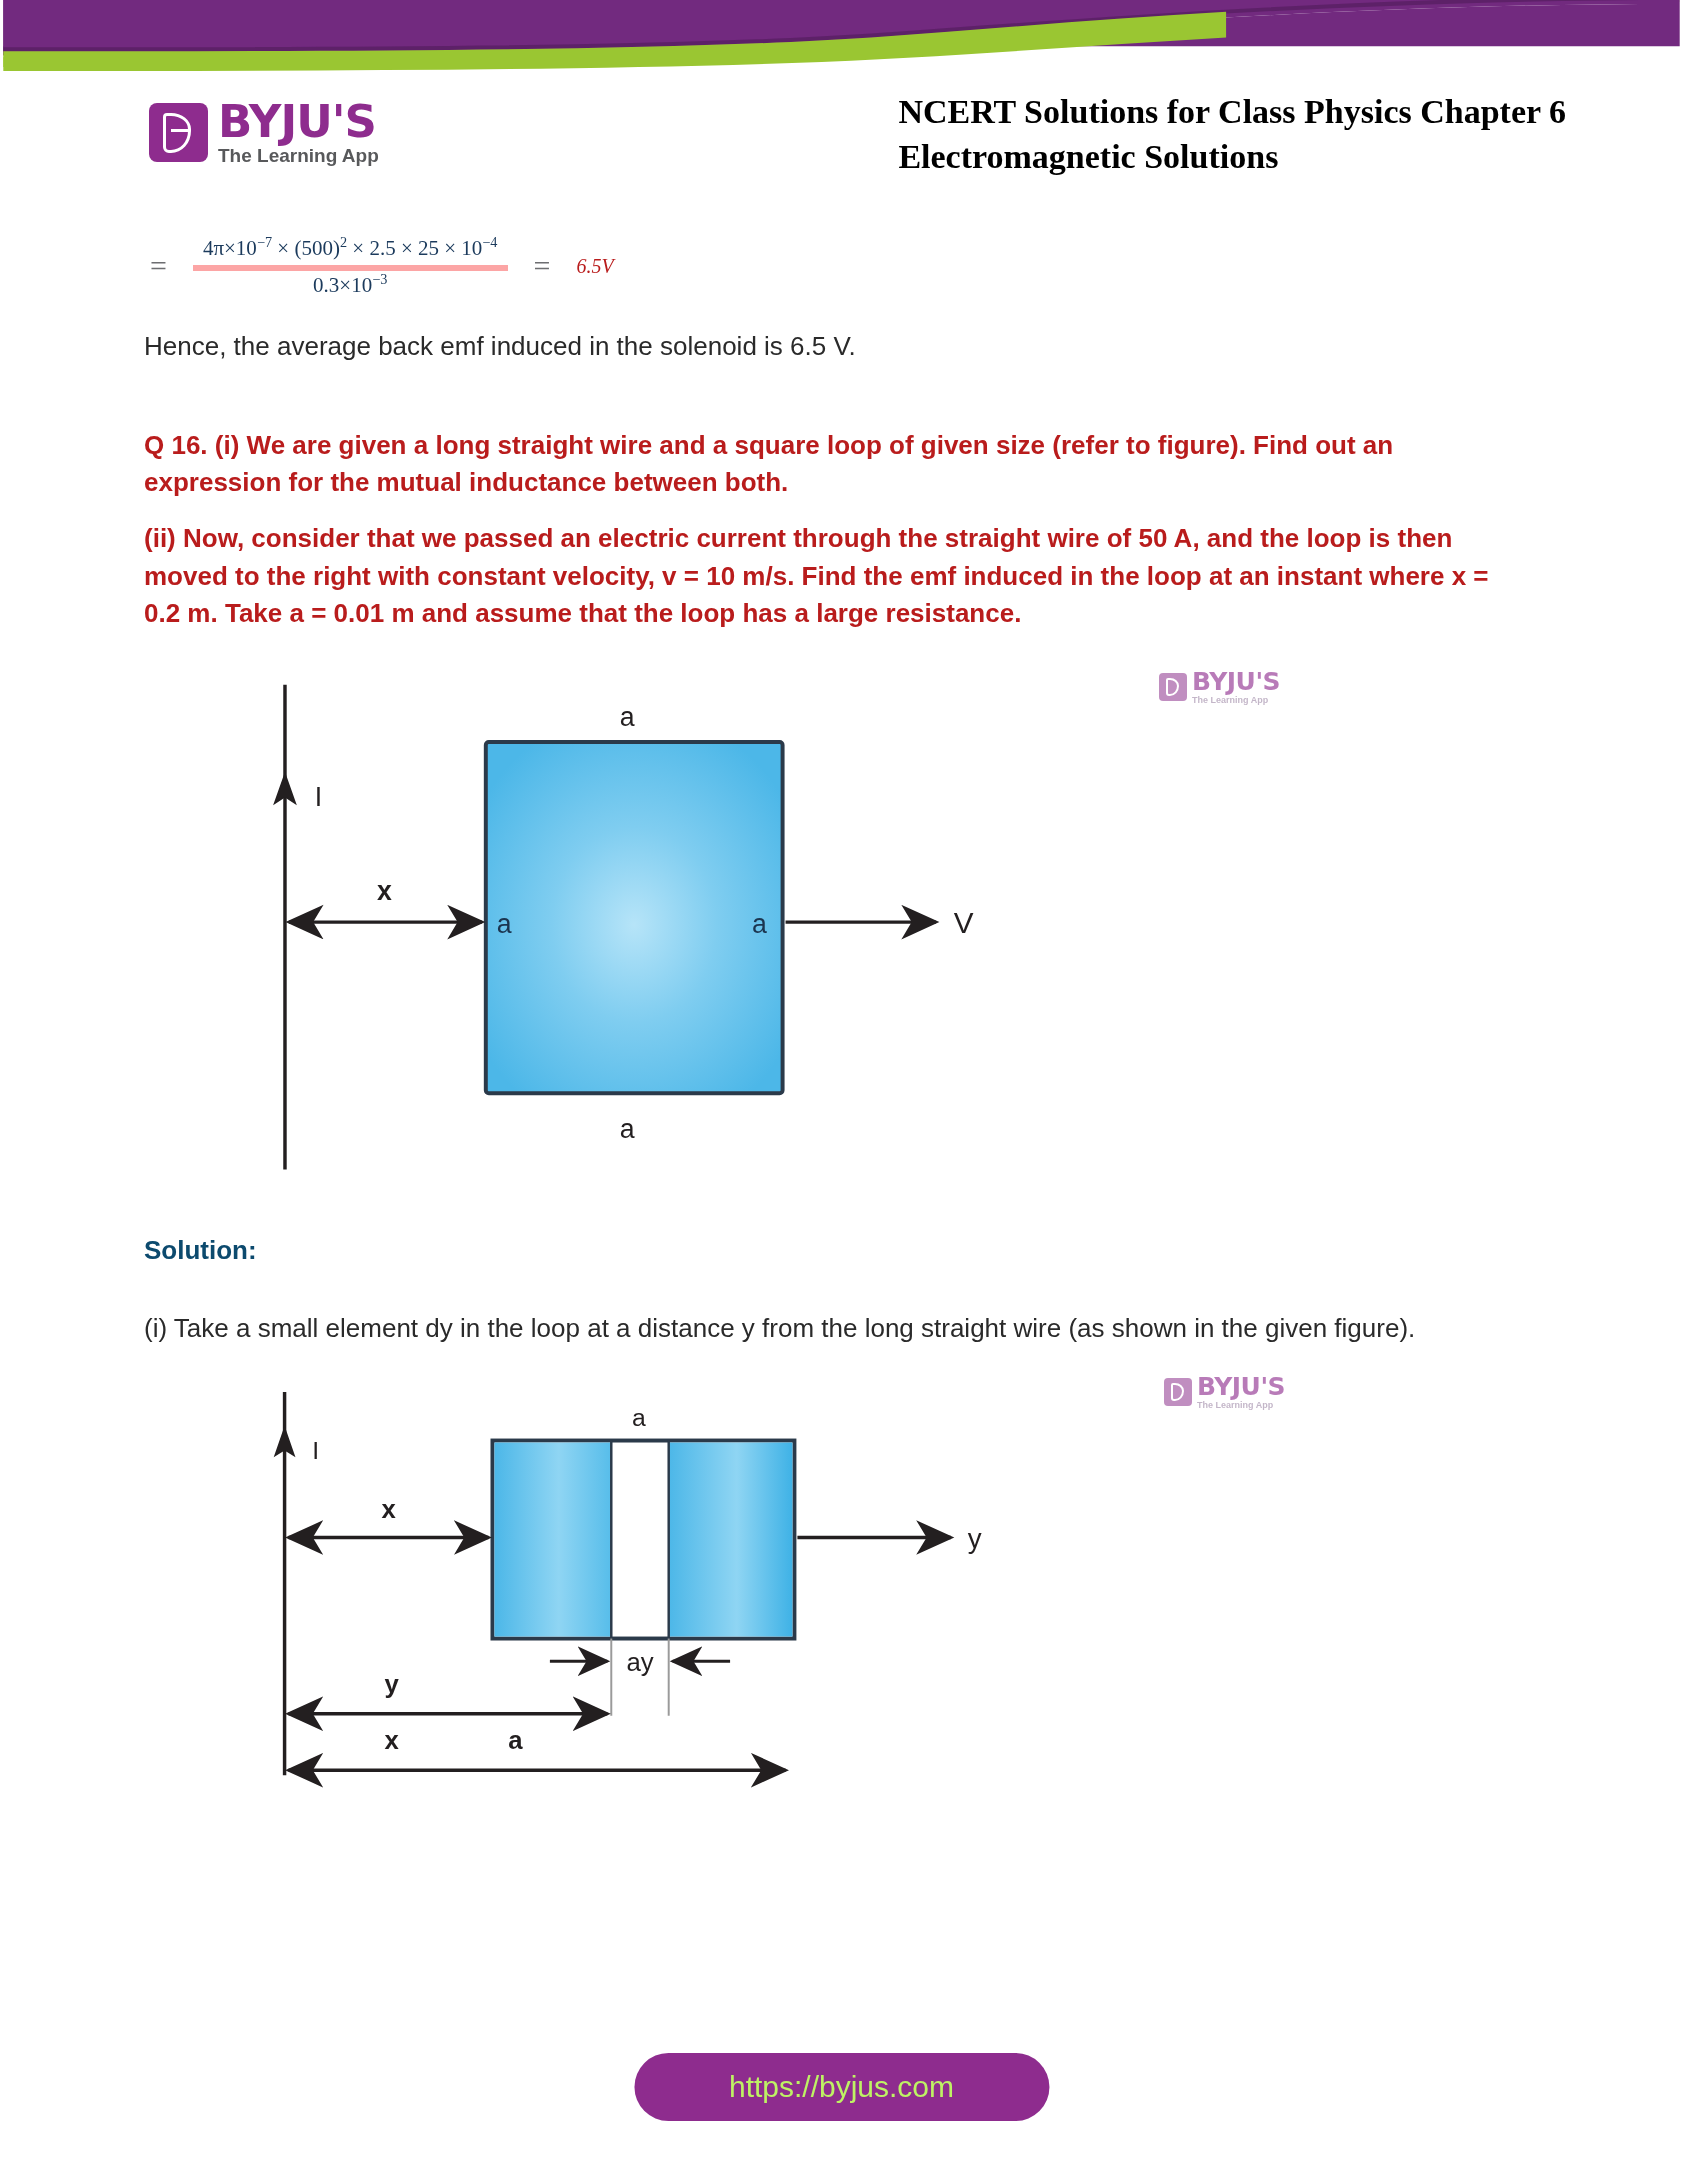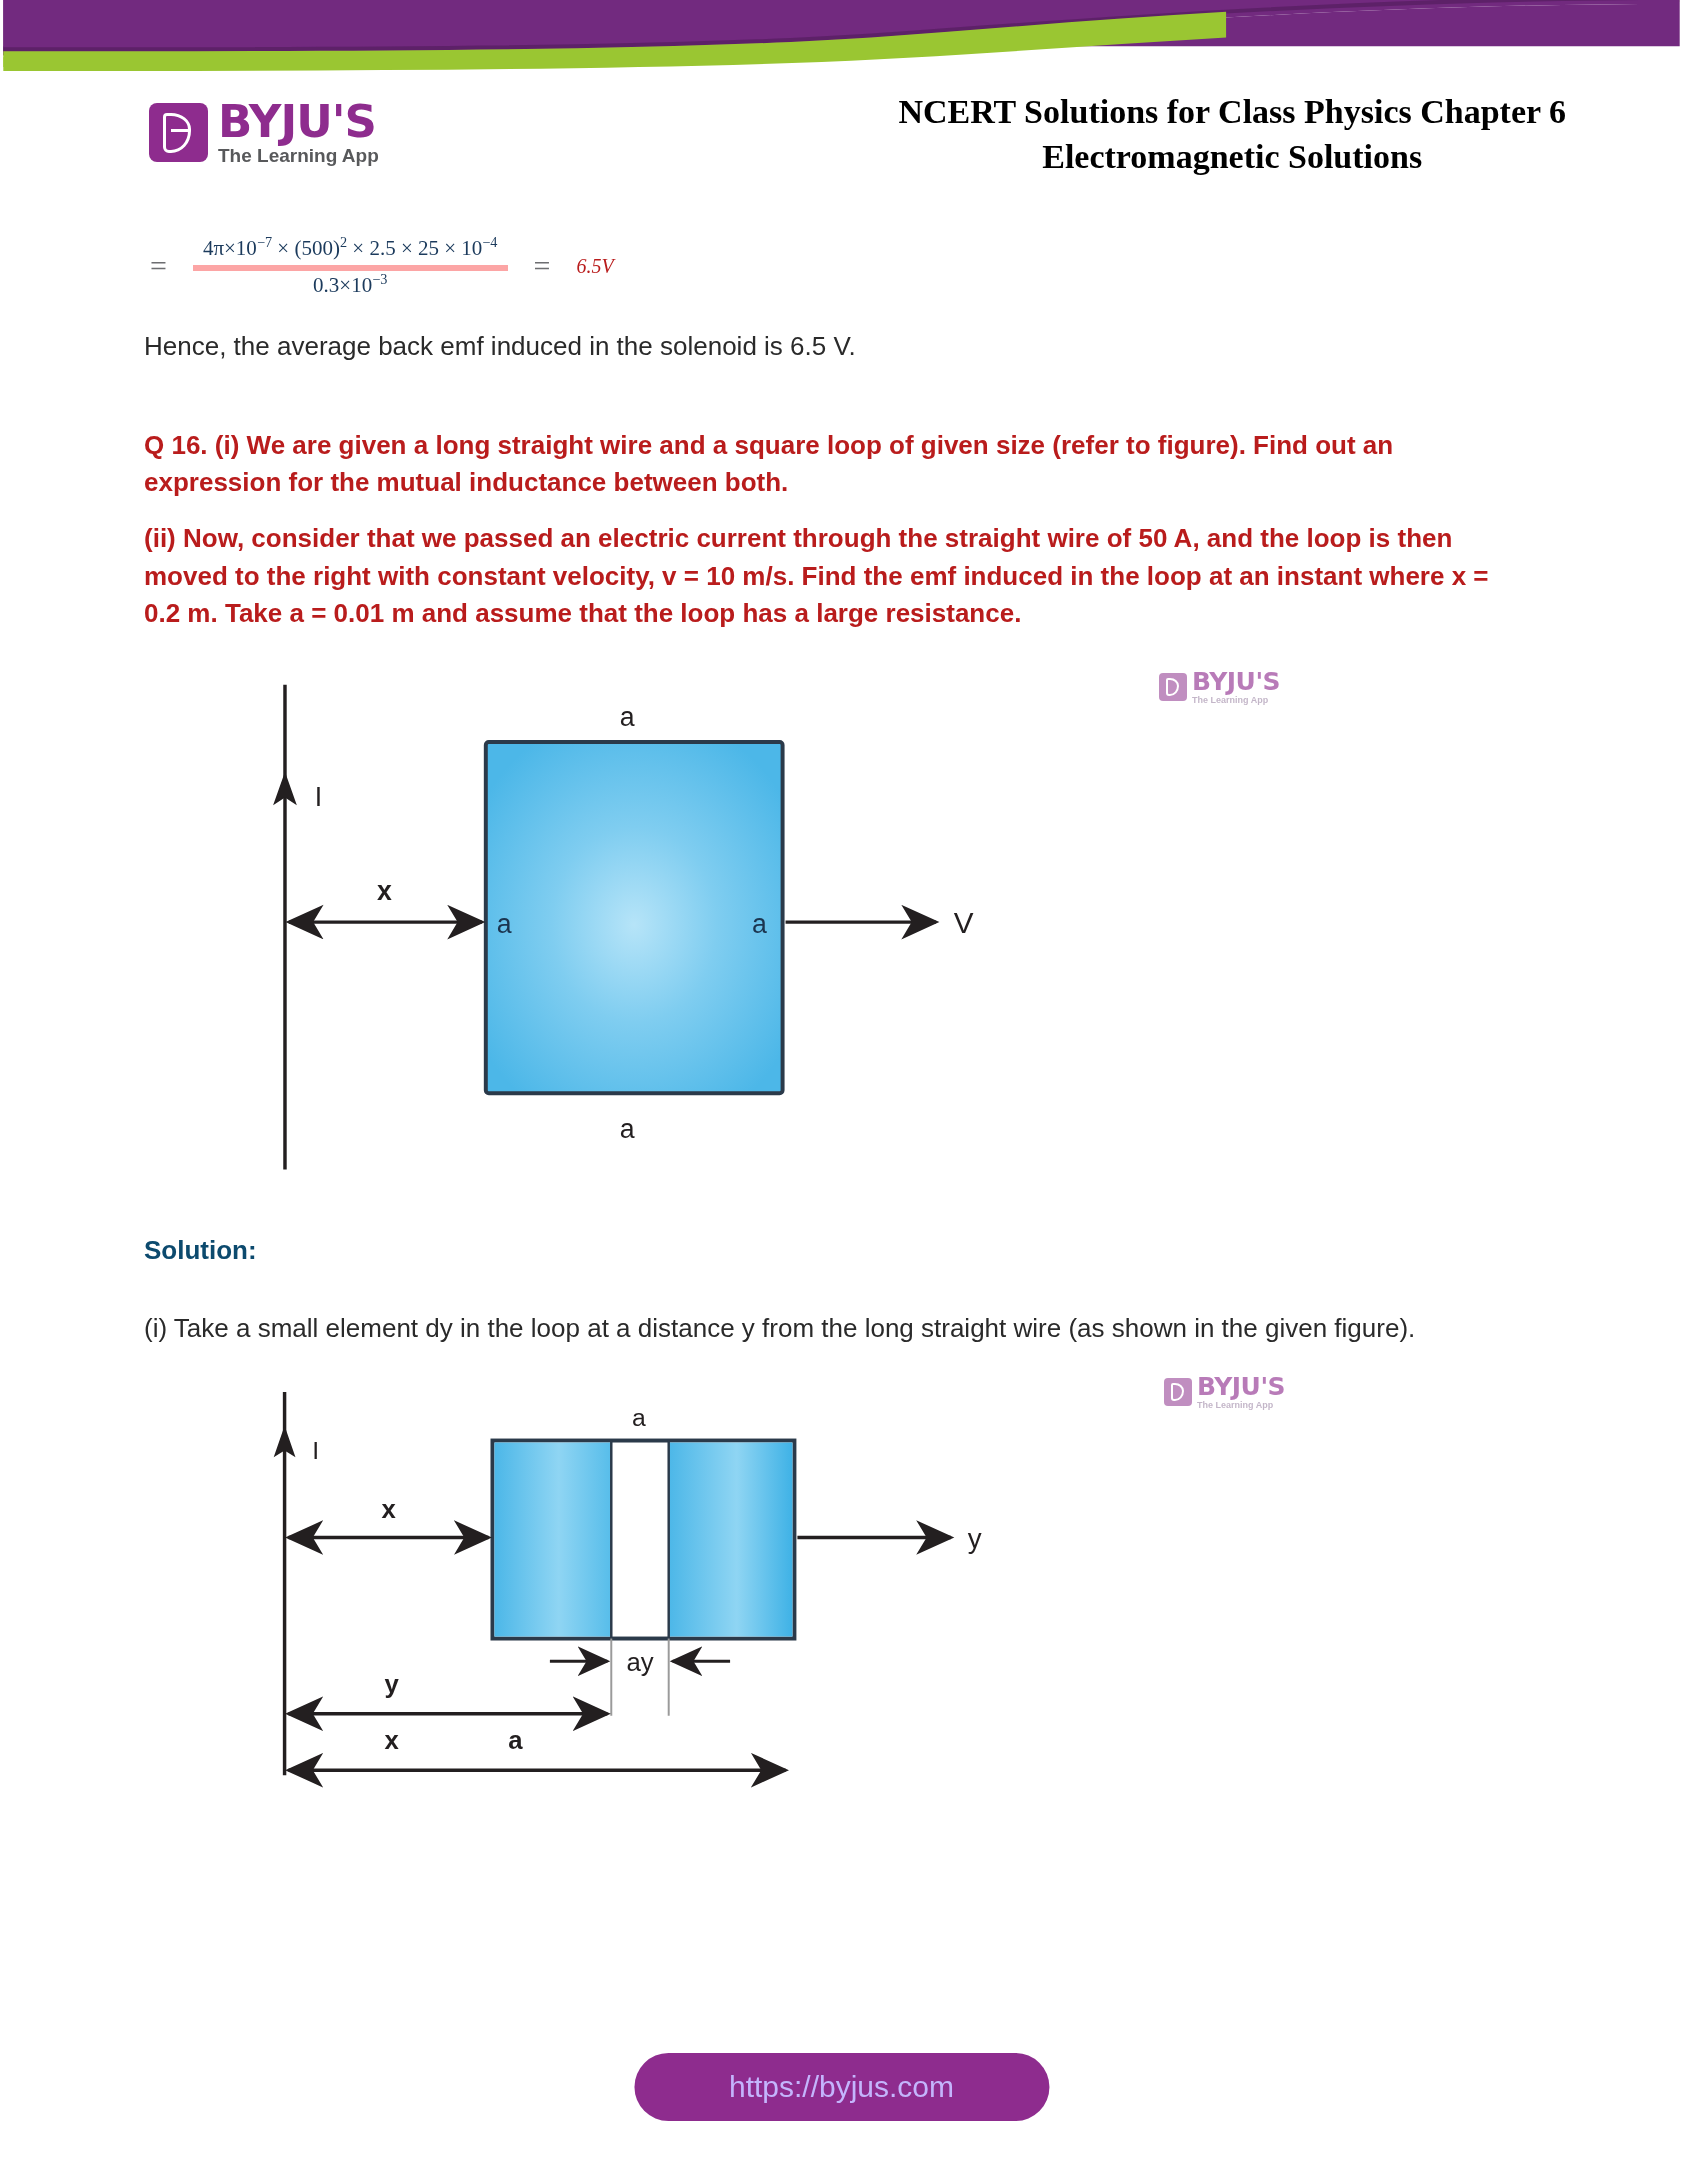--- a/index.html
+++ b/index.html
@@ -76,21 +76,21 @@
     font-size: 19px;
     color: #58595b;
     font-weight: bold;
     margin-top: 2px;
     font-family: "Liberation Sans", sans-serif;
   }
   .header-title {
     position: absolute;
     right: 117px;
     top: 18px;
-    text-align: center;
+    text-align: left;
     font-family: "Liberation Serif", serif;
     font-weight: bold;
     font-size: 34px;
     color: #000000;
     line-height: 1.33;
   }
 
   
   .content {
     position: absolute;
@@ -181,21 +181,21 @@
     font-family: "Liberation Sans", sans-serif;
   }
 
   
   .footer-pill {
     position: absolute;
     left: 50%;
     transform: translateX(-50%);
     bottom: 57px;
     background: #8e2c8e;
-    color: #c4b5fd;
+    color: #bef264;
     font-size: 30px;
     padding: 17px 95px;
     border-radius: 40px;
     white-space: nowrap;
   }
 </style>
 </head>
 <body>
 
 <div class="banner">

